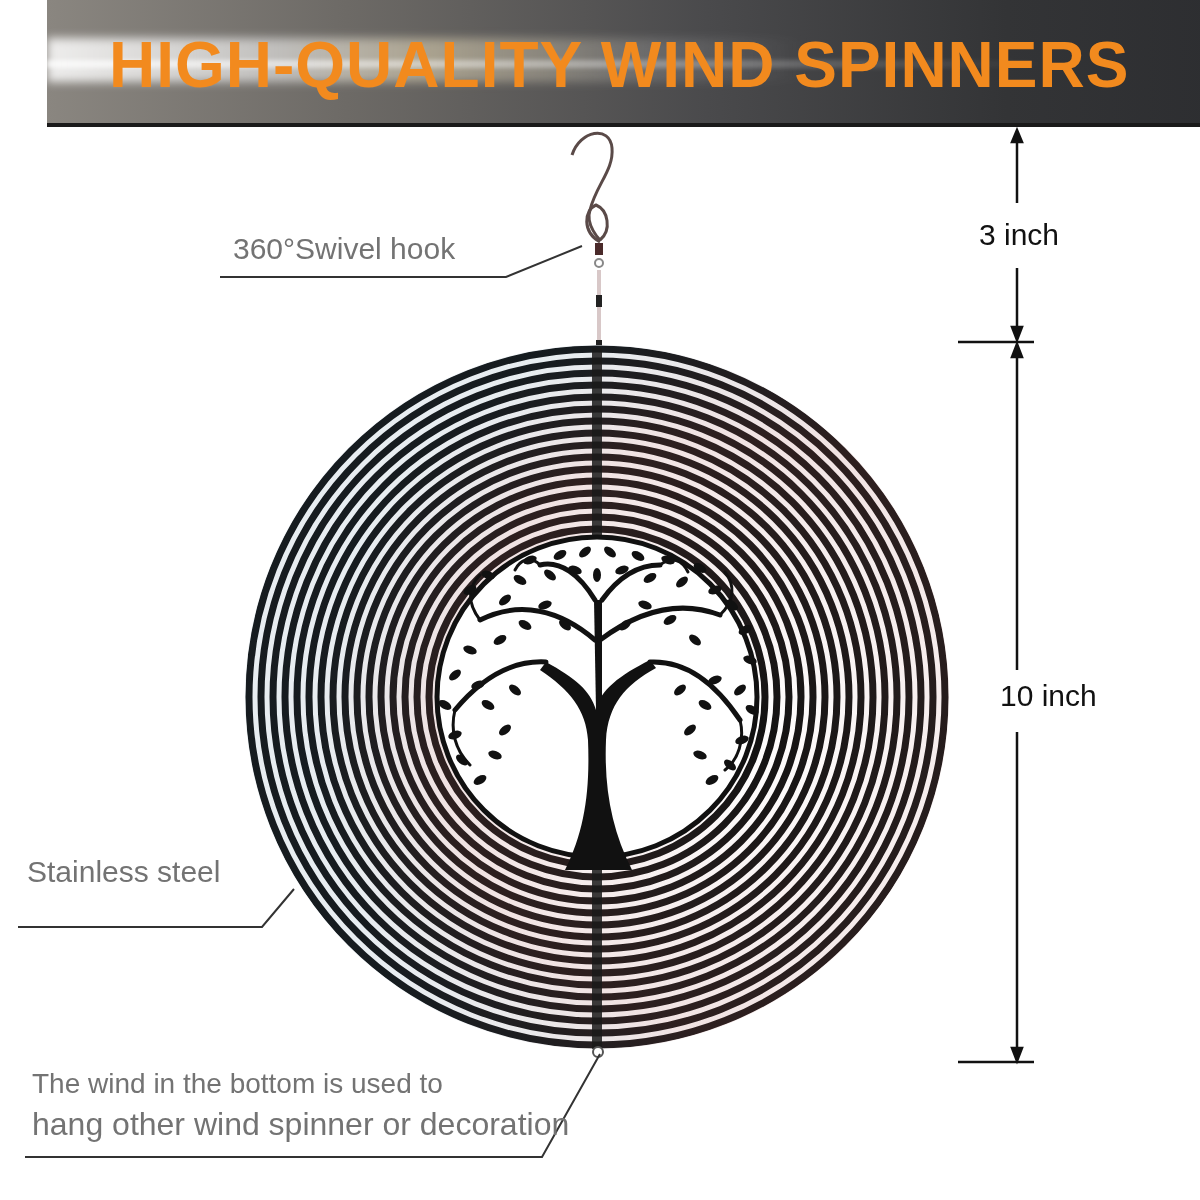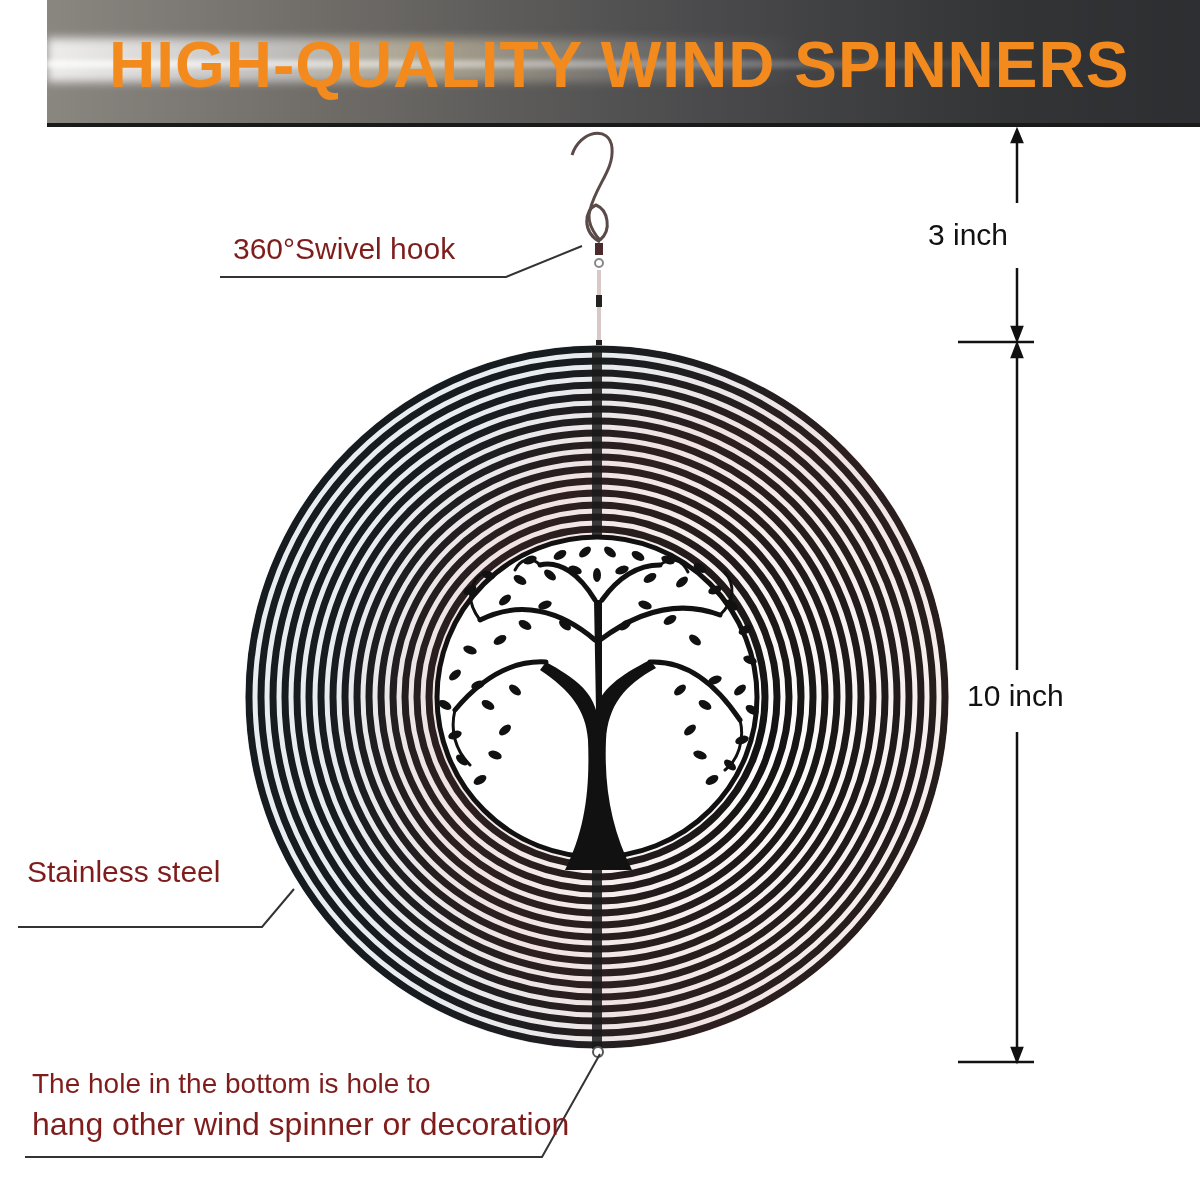--- a/index.html
+++ b/index.html
@@ -25,21 +25,21 @@
   }
   .banner .title {
     position: absolute; left: 62px; top: 20px; width: 1100px;
     font-size: 64px; font-weight: bold; letter-spacing: 1px;
     color: #f28a1e; white-space: nowrap; line-height: 90px;
   }
   .banner .bottom-line {
     position: absolute; left: 0; bottom: 0; width: 1200px; height: 4px; background: #1a1a1a;
   }
   .label {
-    position: absolute; font-size: 30px; color: #7f1d1d; white-space: nowrap;
+    position: absolute; font-size: 30px; color: #737373; white-space: nowrap;
   }
   .dim-label { position: absolute; font-size: 30px; color: #111; white-space: nowrap; }
   svg.overlay { position: absolute; left: 0; top: 0; }
 </style>
 </head>
 <body>
 
 <div class="banner">
   <div class="streak"></div>
   <div class="streak2"></div>
@@ -192,17 +192,17 @@
     <polygon points="1012,357 1022,357 1017,344"></polygon>
     <line x1="1017" y1="346" x2="1017" y2="670"></line>
     <line x1="1017" y1="732" x2="1017" y2="1060"></line>
     <polygon points="1012,1048 1022,1048 1017,1061"></polygon>
     <line x1="958" y1="1062" x2="1034" y2="1062"></line>
   </g>
 </svg>
 
 <div class="label" style="left:233px; top:232px;">360°Swivel hook</div>
 <div class="label" style="left:27px; top:855px;">Stainless steel</div>
-<div class="label" style="left:32px; top:1068px; font-size:28px;">The hole in the bottom is hole to</div>
+<div class="label" style="left:32px; top:1068px; font-size:28px;">The wind in the bottom is used to</div>
 <div class="label" style="left:32px; top:1106px; font-size:32px;">hang other wind spinner or decoration</div>
 
-<div class="dim-label" style="left:928px; top:218px;">3 inch</div>
-<div class="dim-label" style="left:967px; top:679px;">10 inch</div>
+<div class="dim-label" style="left:979px; top:218px;">3 inch</div>
+<div class="dim-label" style="left:1000px; top:679px;">10 inch</div>
 
 </body></html>

